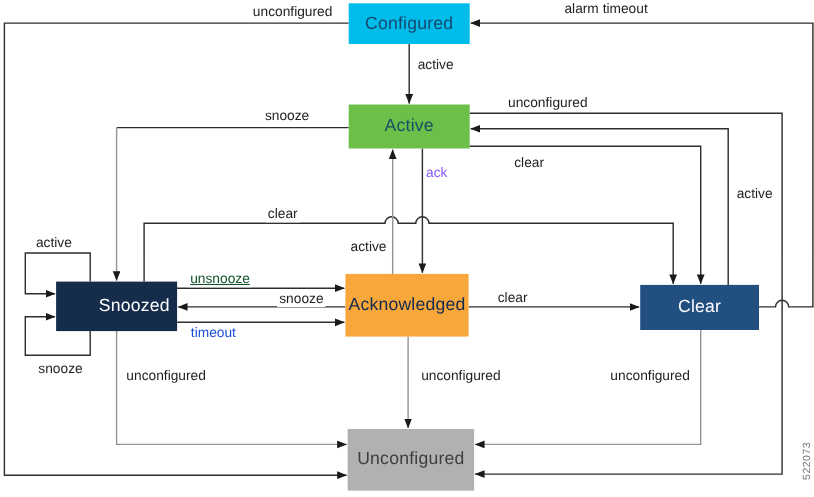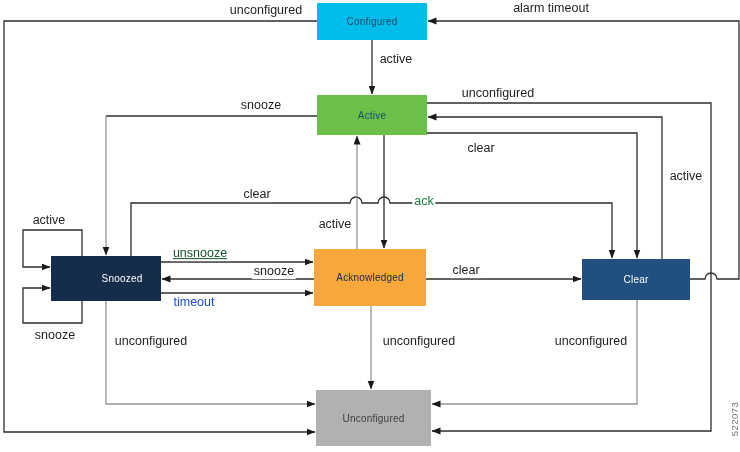--- a/index.html
+++ b/index.html
@@ -3,21 +3,21 @@
 <meta charset="utf-8">
 <style>
   html,body{margin:0;padding:0;background:#fff;}
   .stage{
     position:relative;width:740px;height:452px;background:#ffffff;overflow:hidden;
     font-family:"Liberation Sans",sans-serif;
   }
   .stage svg{position:absolute;left:0;top:0;}
   .node{
     position:absolute;display:flex;align-items:center;justify-content:center;
-    font-size:10px;letter-spacing:.2px;box-sizing:border-box;
+    font-size:16px;letter-spacing:.2px;box-sizing:border-box;
   }
   .elabel{
     position:absolute;transform:translate(-50%,-50%);
     font-size:12.5px;color:#1f1f1f;white-space:nowrap;background:#ffffff;
     padding:0 2px;line-height:1.1;
   }
   .watermark{
     position:absolute;transform:translate(-50%,-50%) rotate(-90deg);
     font-size:9.5px;color:#757575;letter-spacing:.5px;white-space:nowrap;
   }
@@ -66,21 +66,21 @@
   <div id="label-layer">
       <div class="elabel" style="left: 266px; top: 11px; color: rgb(31, 31, 31);">unconfigured</div>
       <div class="elabel" style="left: 503px; top: 9px; color: rgb(31, 31, 31); margin-left: 48px;">alarm timeout</div>
       <div class="elabel" style="left: 396px; top: 60px; color: rgb(31, 31, 31);">active</div>
       <div class="elabel" style="left: 261px; top: 106px; color: rgb(31, 31, 31);">snooze</div>
       <div class="elabel" style="left: 498px; top: 94px; color: rgb(31, 31, 31);">unconfigured</div>
       <div class="elabel" style="left: 686px; top: 177px; color: rgb(31, 31, 31);">active</div>
       <div class="elabel" style="left: 481px; top: 149px; color: rgb(31, 31, 31);">clear</div>
       <div class="elabel" style="left: 257px; top: 195px; color: rgb(31, 31, 31);">clear</div>
       <div class="elabel" style="left: 335px; top: 225px; color: rgb(31, 31, 31);">active</div>
-      <div class="elabel" style="left: 424px; top: 158px; color: #15803d; margin-top: 44px;">ack</div>
+      <div class="elabel" style="left: 397px; top: 158px; color: #8b5cf6;">ack</div>
       <div class="elabel" style="left: 200px; top: 254px; color: #14532d; text-decoration: underline;">unsnooze</div>
       <div class="elabel" style="left: 274px; top: 272px; color: rgb(31, 31, 31);">snooze</div>
       <div class="elabel" style="left: 194px; top: 303px; color: #1d4ed8;">timeout</div>
       <div class="elabel" style="left: 466px; top: 271px; color: rgb(31, 31, 31);">clear</div>
       <div class="elabel" style="left: 49px; top: 221px; color: rgb(31, 31, 31);">active</div>
       <div class="elabel" style="left: 55px; top: 336px; color: rgb(31, 31, 31);">snooze</div>
       <div class="elabel" style="left: 151px; top: 342px; color: rgb(31, 31, 31);">unconfigured</div>
       <div class="elabel" style="left: 419px; top: 342px; color: rgb(31, 31, 31);">unconfigured</div>
       <div class="elabel" style="left: 591px; top: 342px; color: rgb(31, 31, 31);">unconfigured</div>
     </div>

